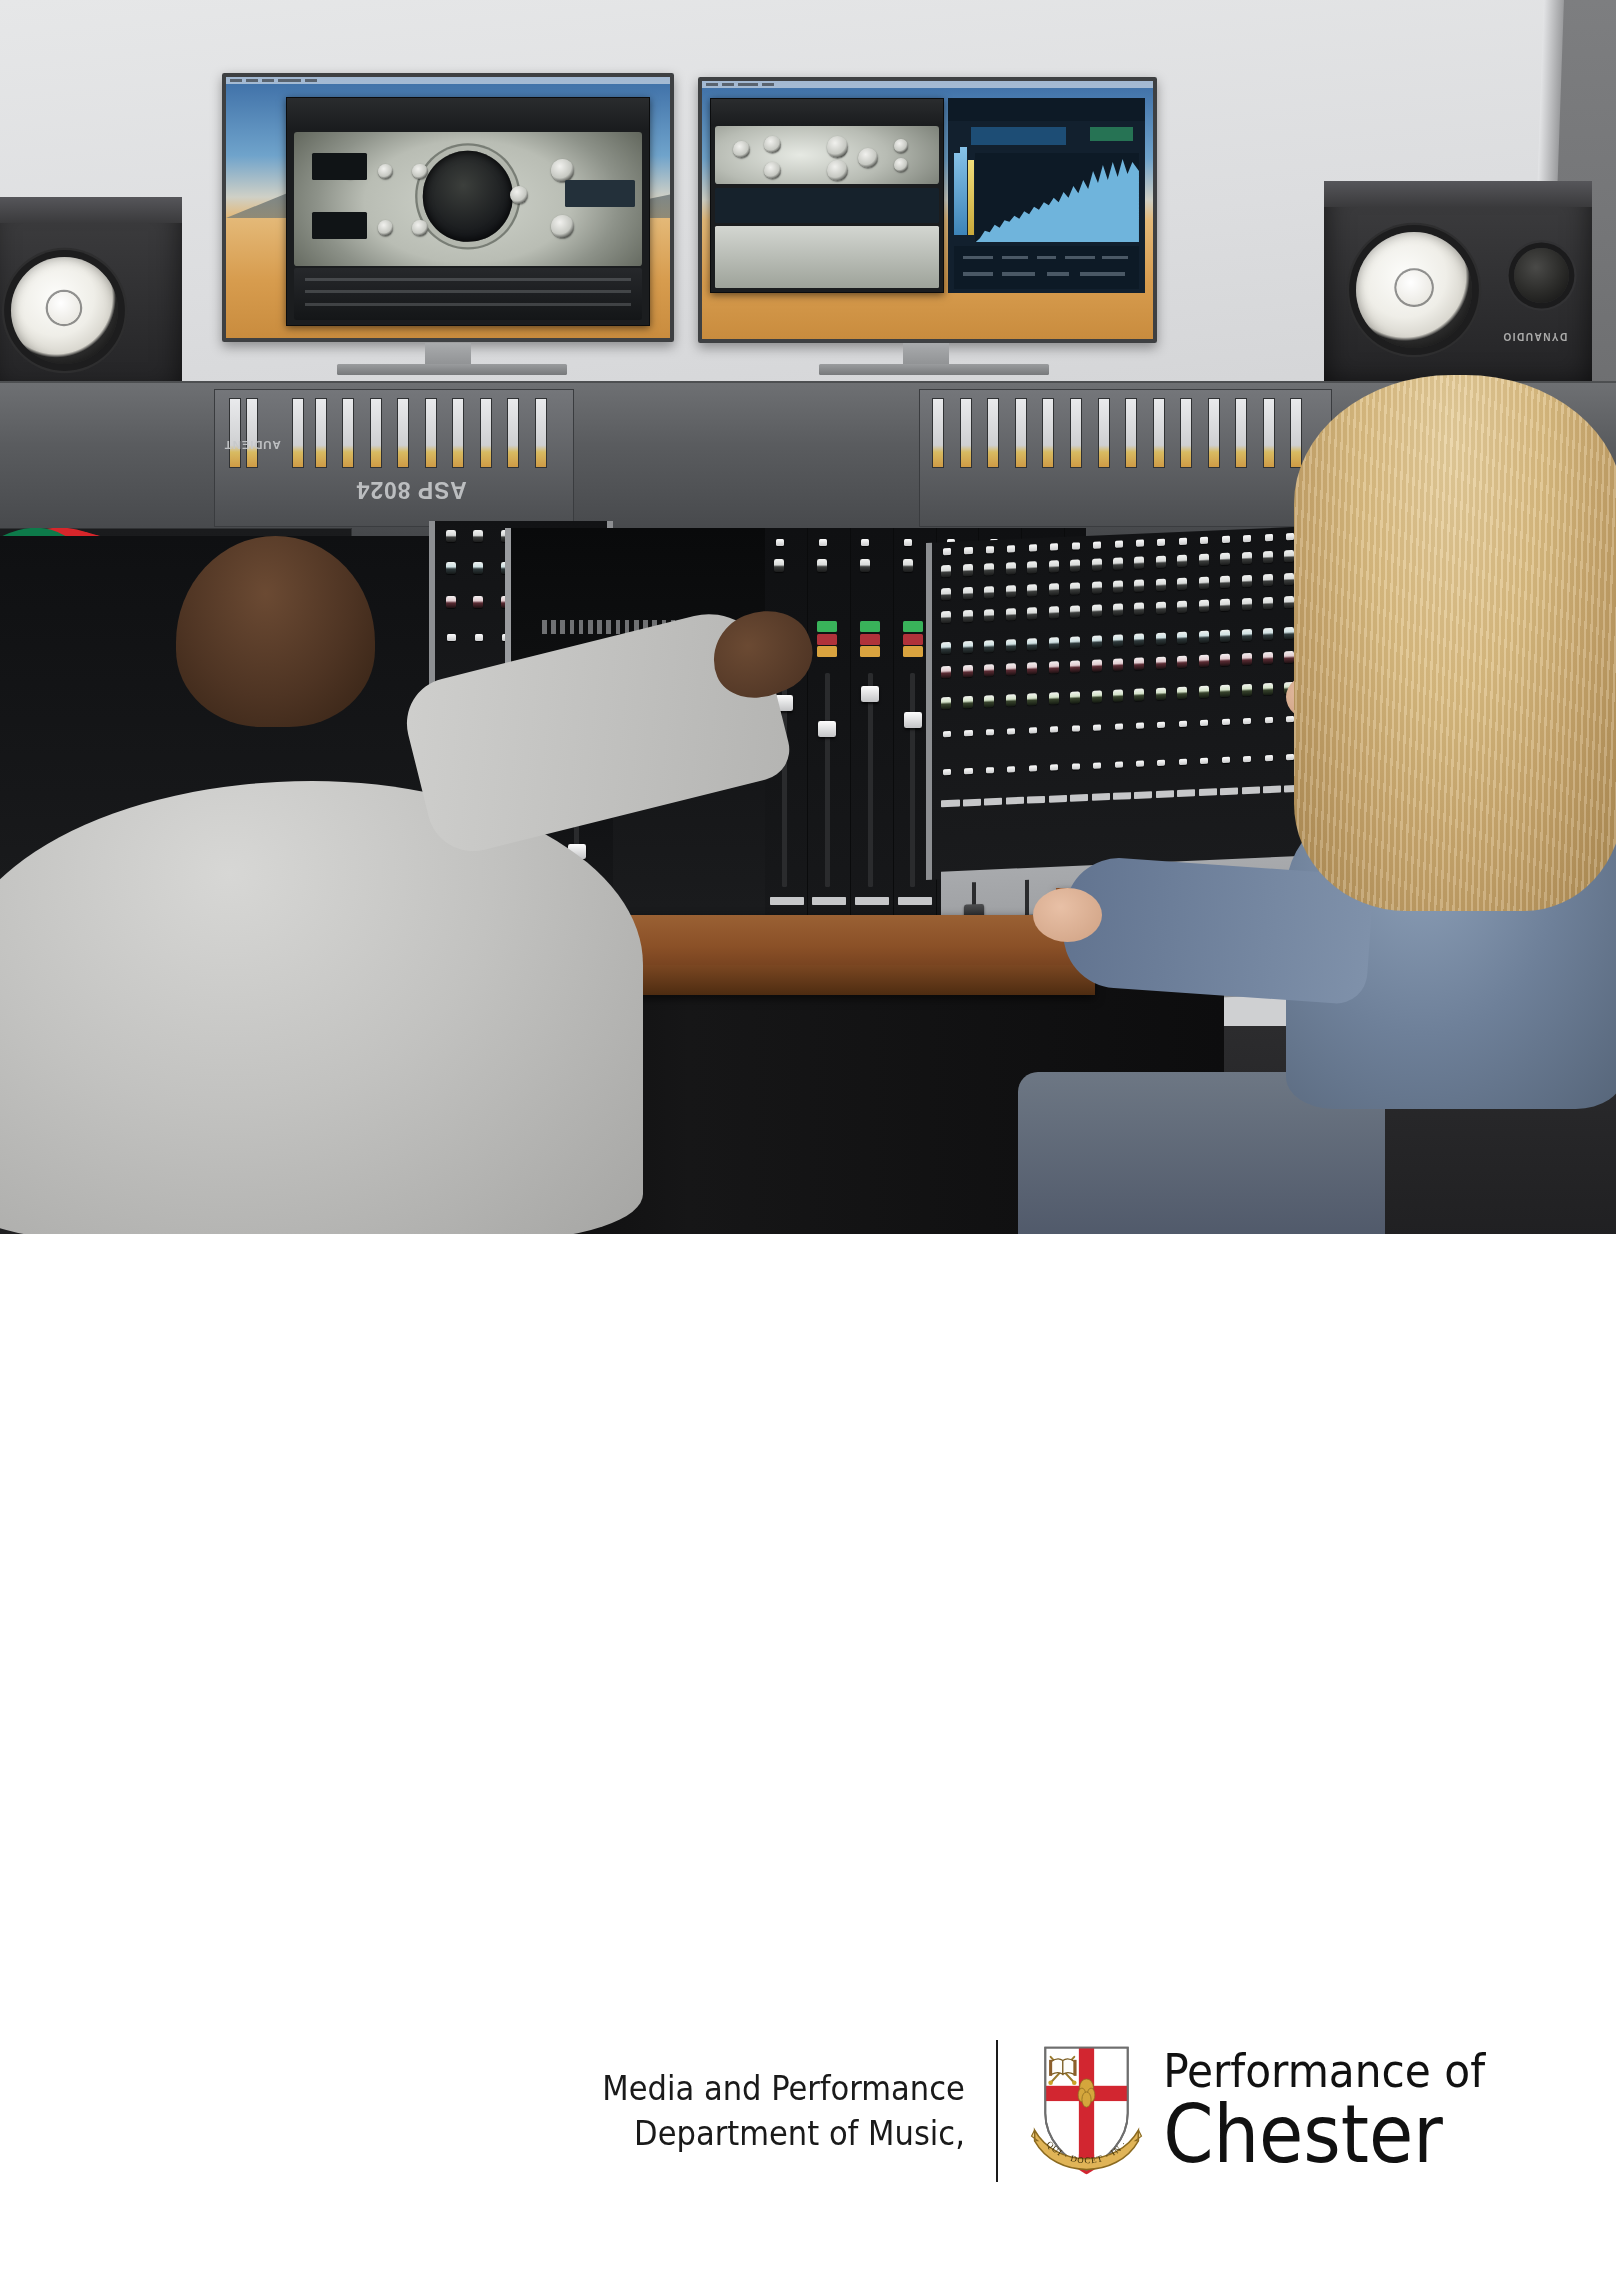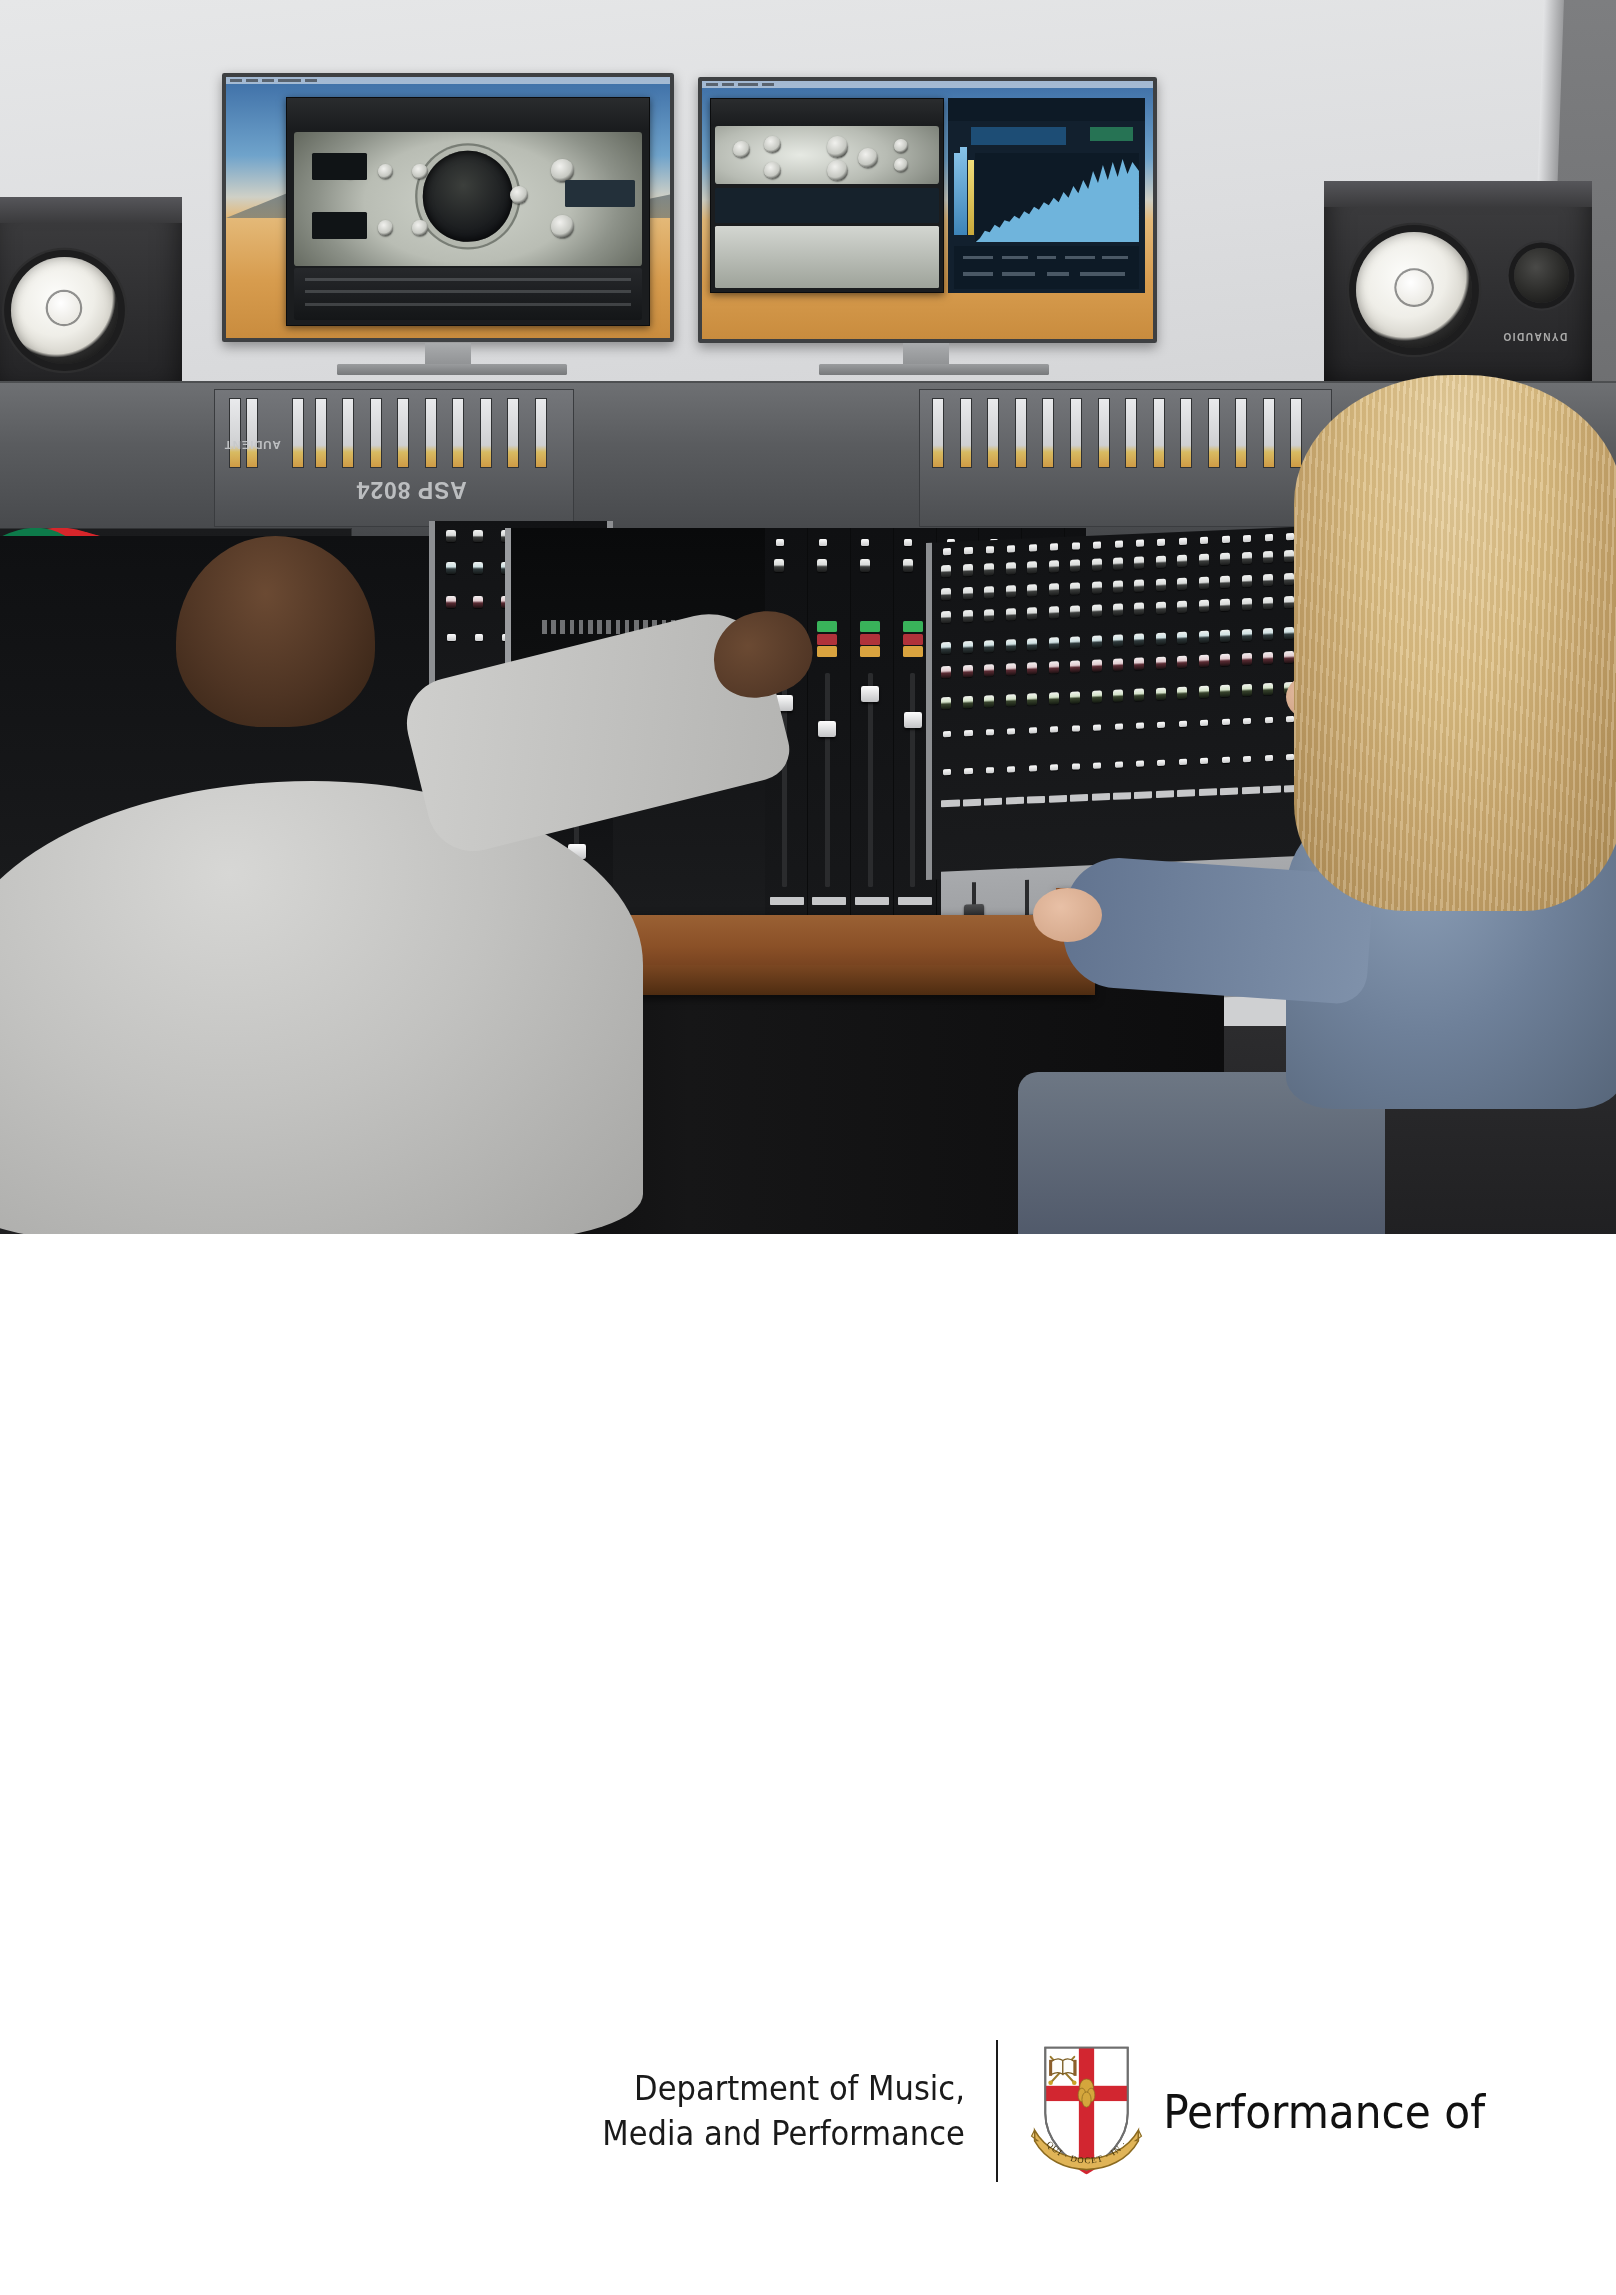--- a/index.html
+++ b/index.html
@@ -958,22 +958,22 @@
   <div class="hand-f"></div>
   <div class="hand-f2"></div>
   <div class="hair-f"></div>
 </div>
 
 <div class="titlewrap">
 </div>
 
 <div class="footer">
   <div class="dept">
+    <div>Media and Performance</div>
     <div>Department of Music,</div>
-    <div>Media and Performance</div>
   </div>
 
   <div class="divider"></div>
 
   <div class="uni">
     <svg class="crest" viewBox="0 0 148 186">
 
       <path d="M20 10 H128 V96 C128 132 100 156 74 170 C48 156 20 132 20 96 Z" fill="#ffffff" stroke="#6e6e6e" stroke-width="2.5"></path>
 
       <rect x="64" y="10" width="20" height="160" fill="#d22630"></rect>
@@ -1009,16 +1009,17 @@
       <path d="M6 118 L2 126 L10 132 L6 132 Z" fill="#f0d79a" stroke="#8b6a20" stroke-width="1.5"></path>
       <path d="M142 118 L146 126 L138 132 L142 132 Z" fill="#f0d79a" stroke="#8b6a20" stroke-width="1.5"></path>
       <path id="mottoArc" d="M16 130 C44 172 104 172 132 130" fill="none"></path>
       <text font-size="11.5" font-family="Liberation Serif, serif" fill="#3a2c06" letter-spacing="1.4">
         <textPath href="#mottoArc" startOffset="6%">QUI · DOCET · IN · DOCTRINA</textPath>
       </text>
     </svg>
 
     <div class="uniname">
       <div class="uni-top">Performance of</div>
+      <div class="uni-bot">Chester</div>
     </div>
   </div>
 </div>
 
 
 </body></html>

